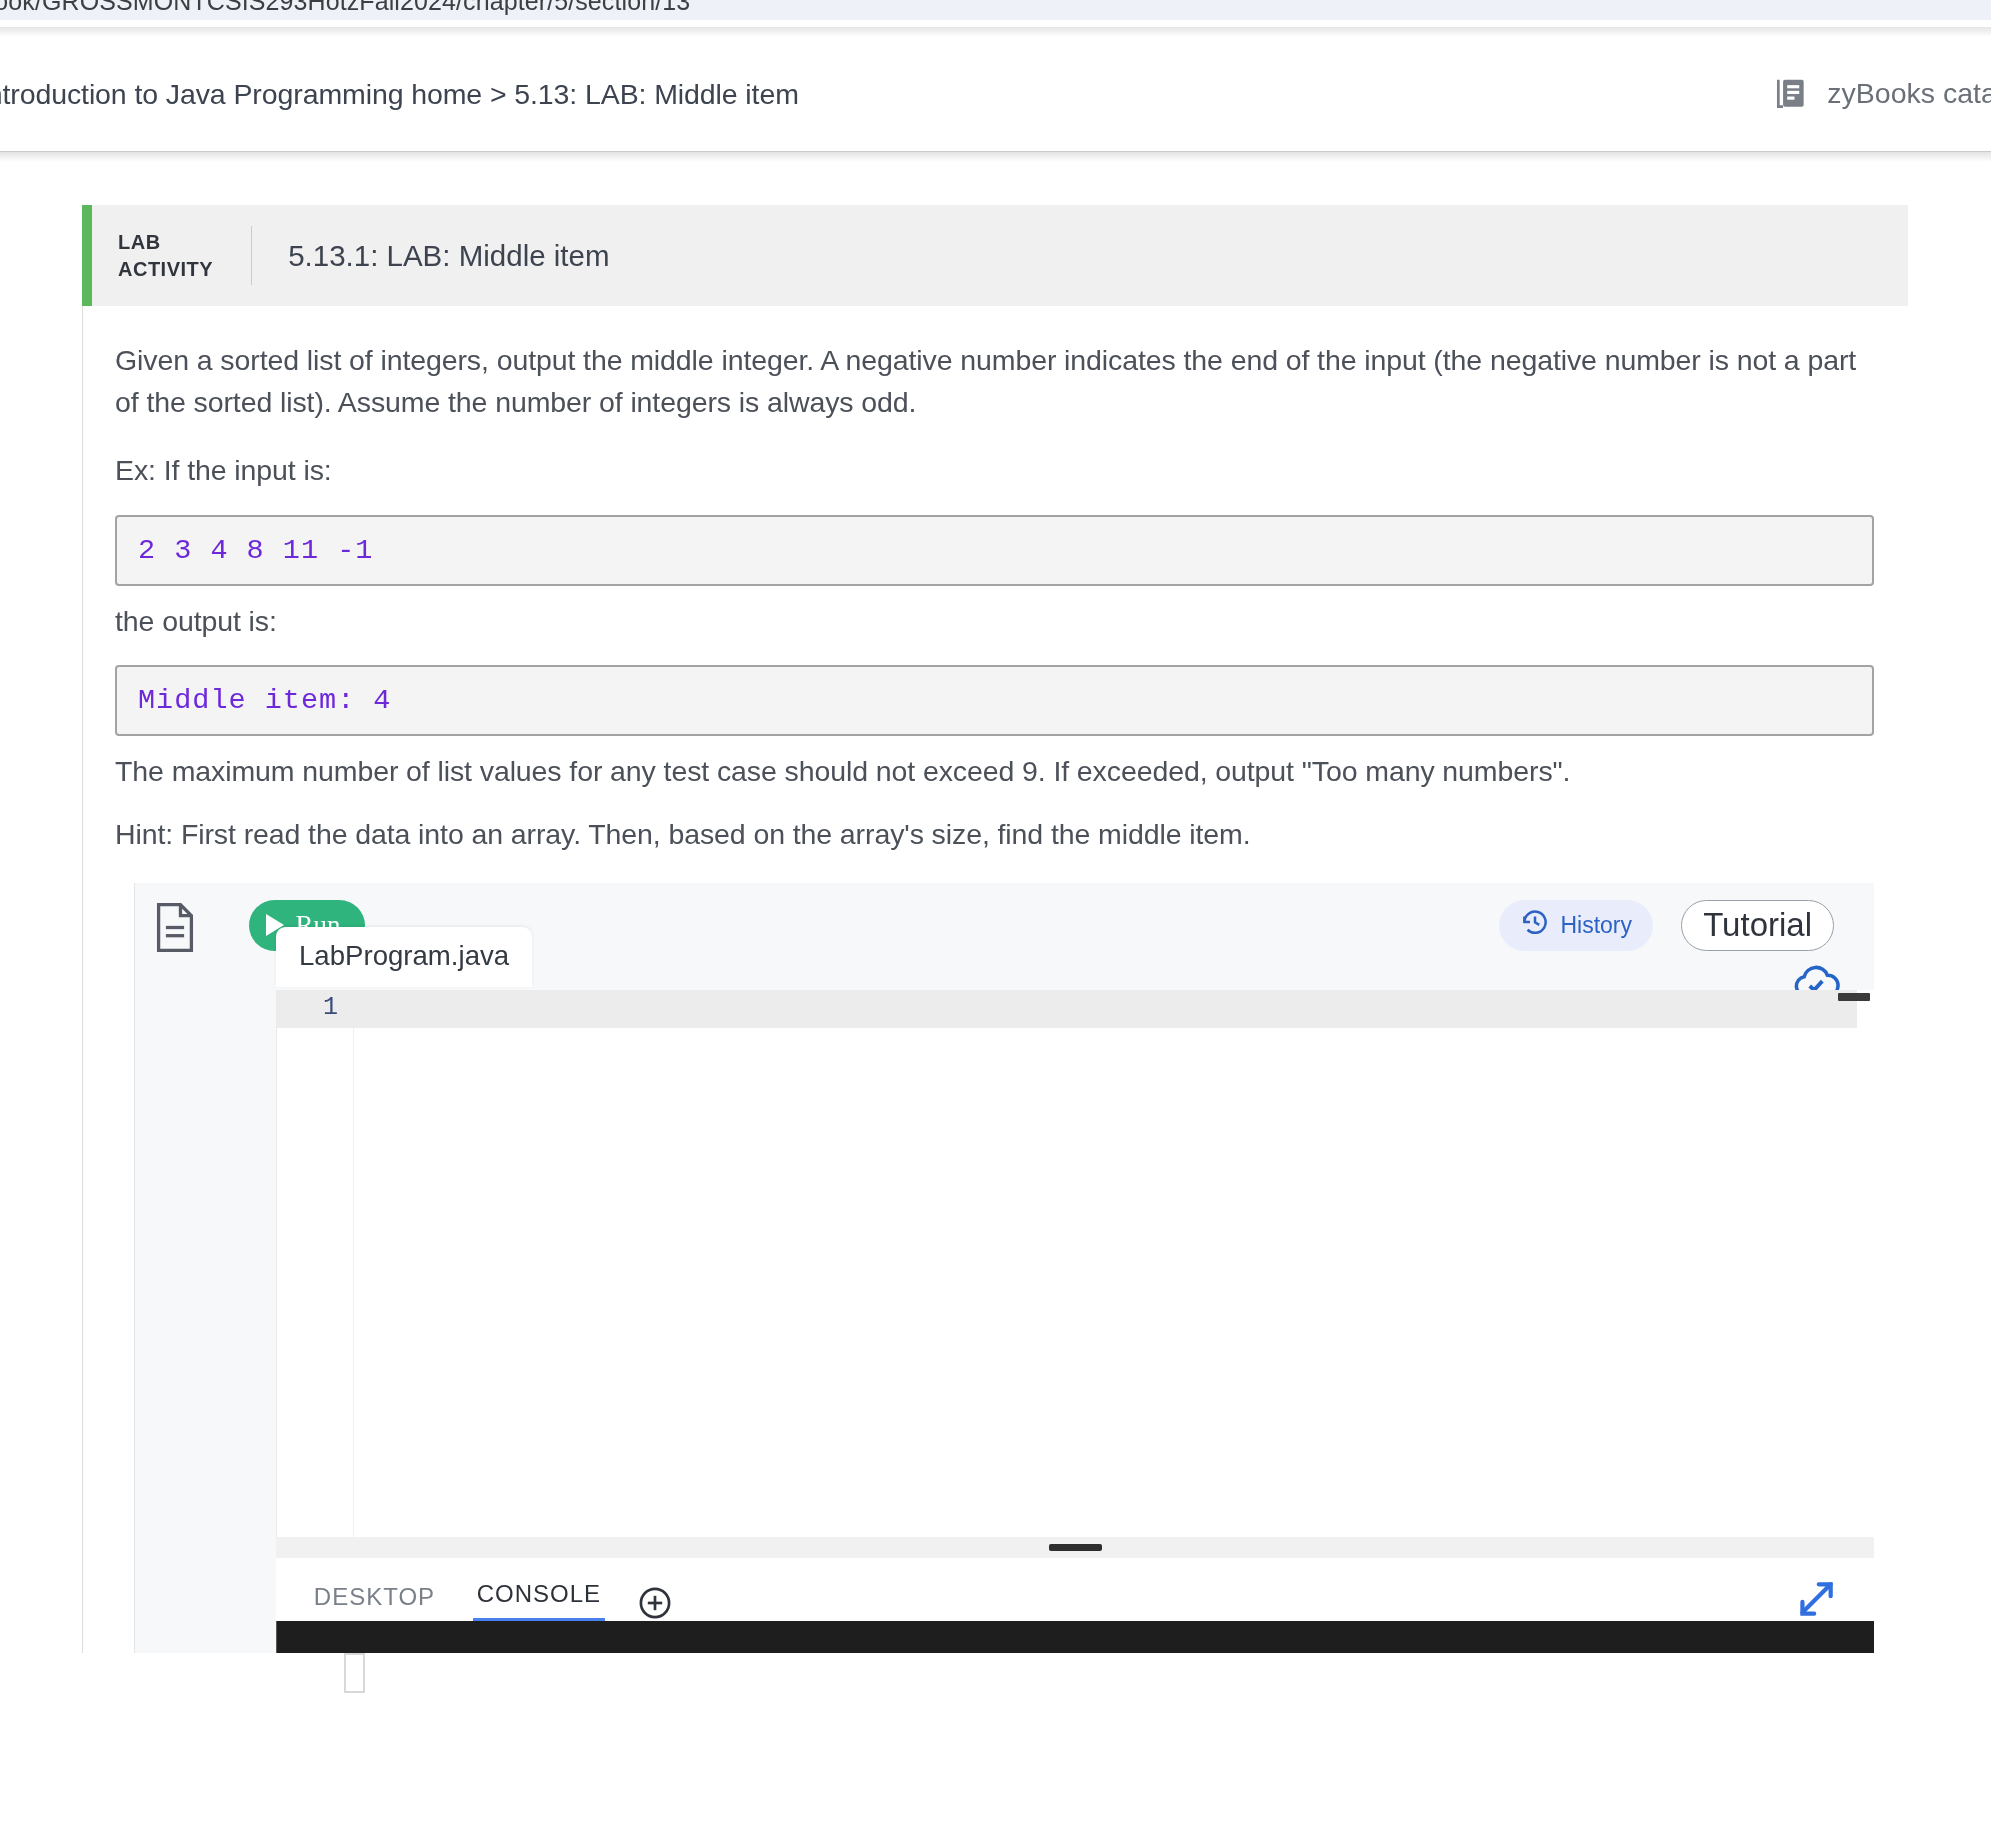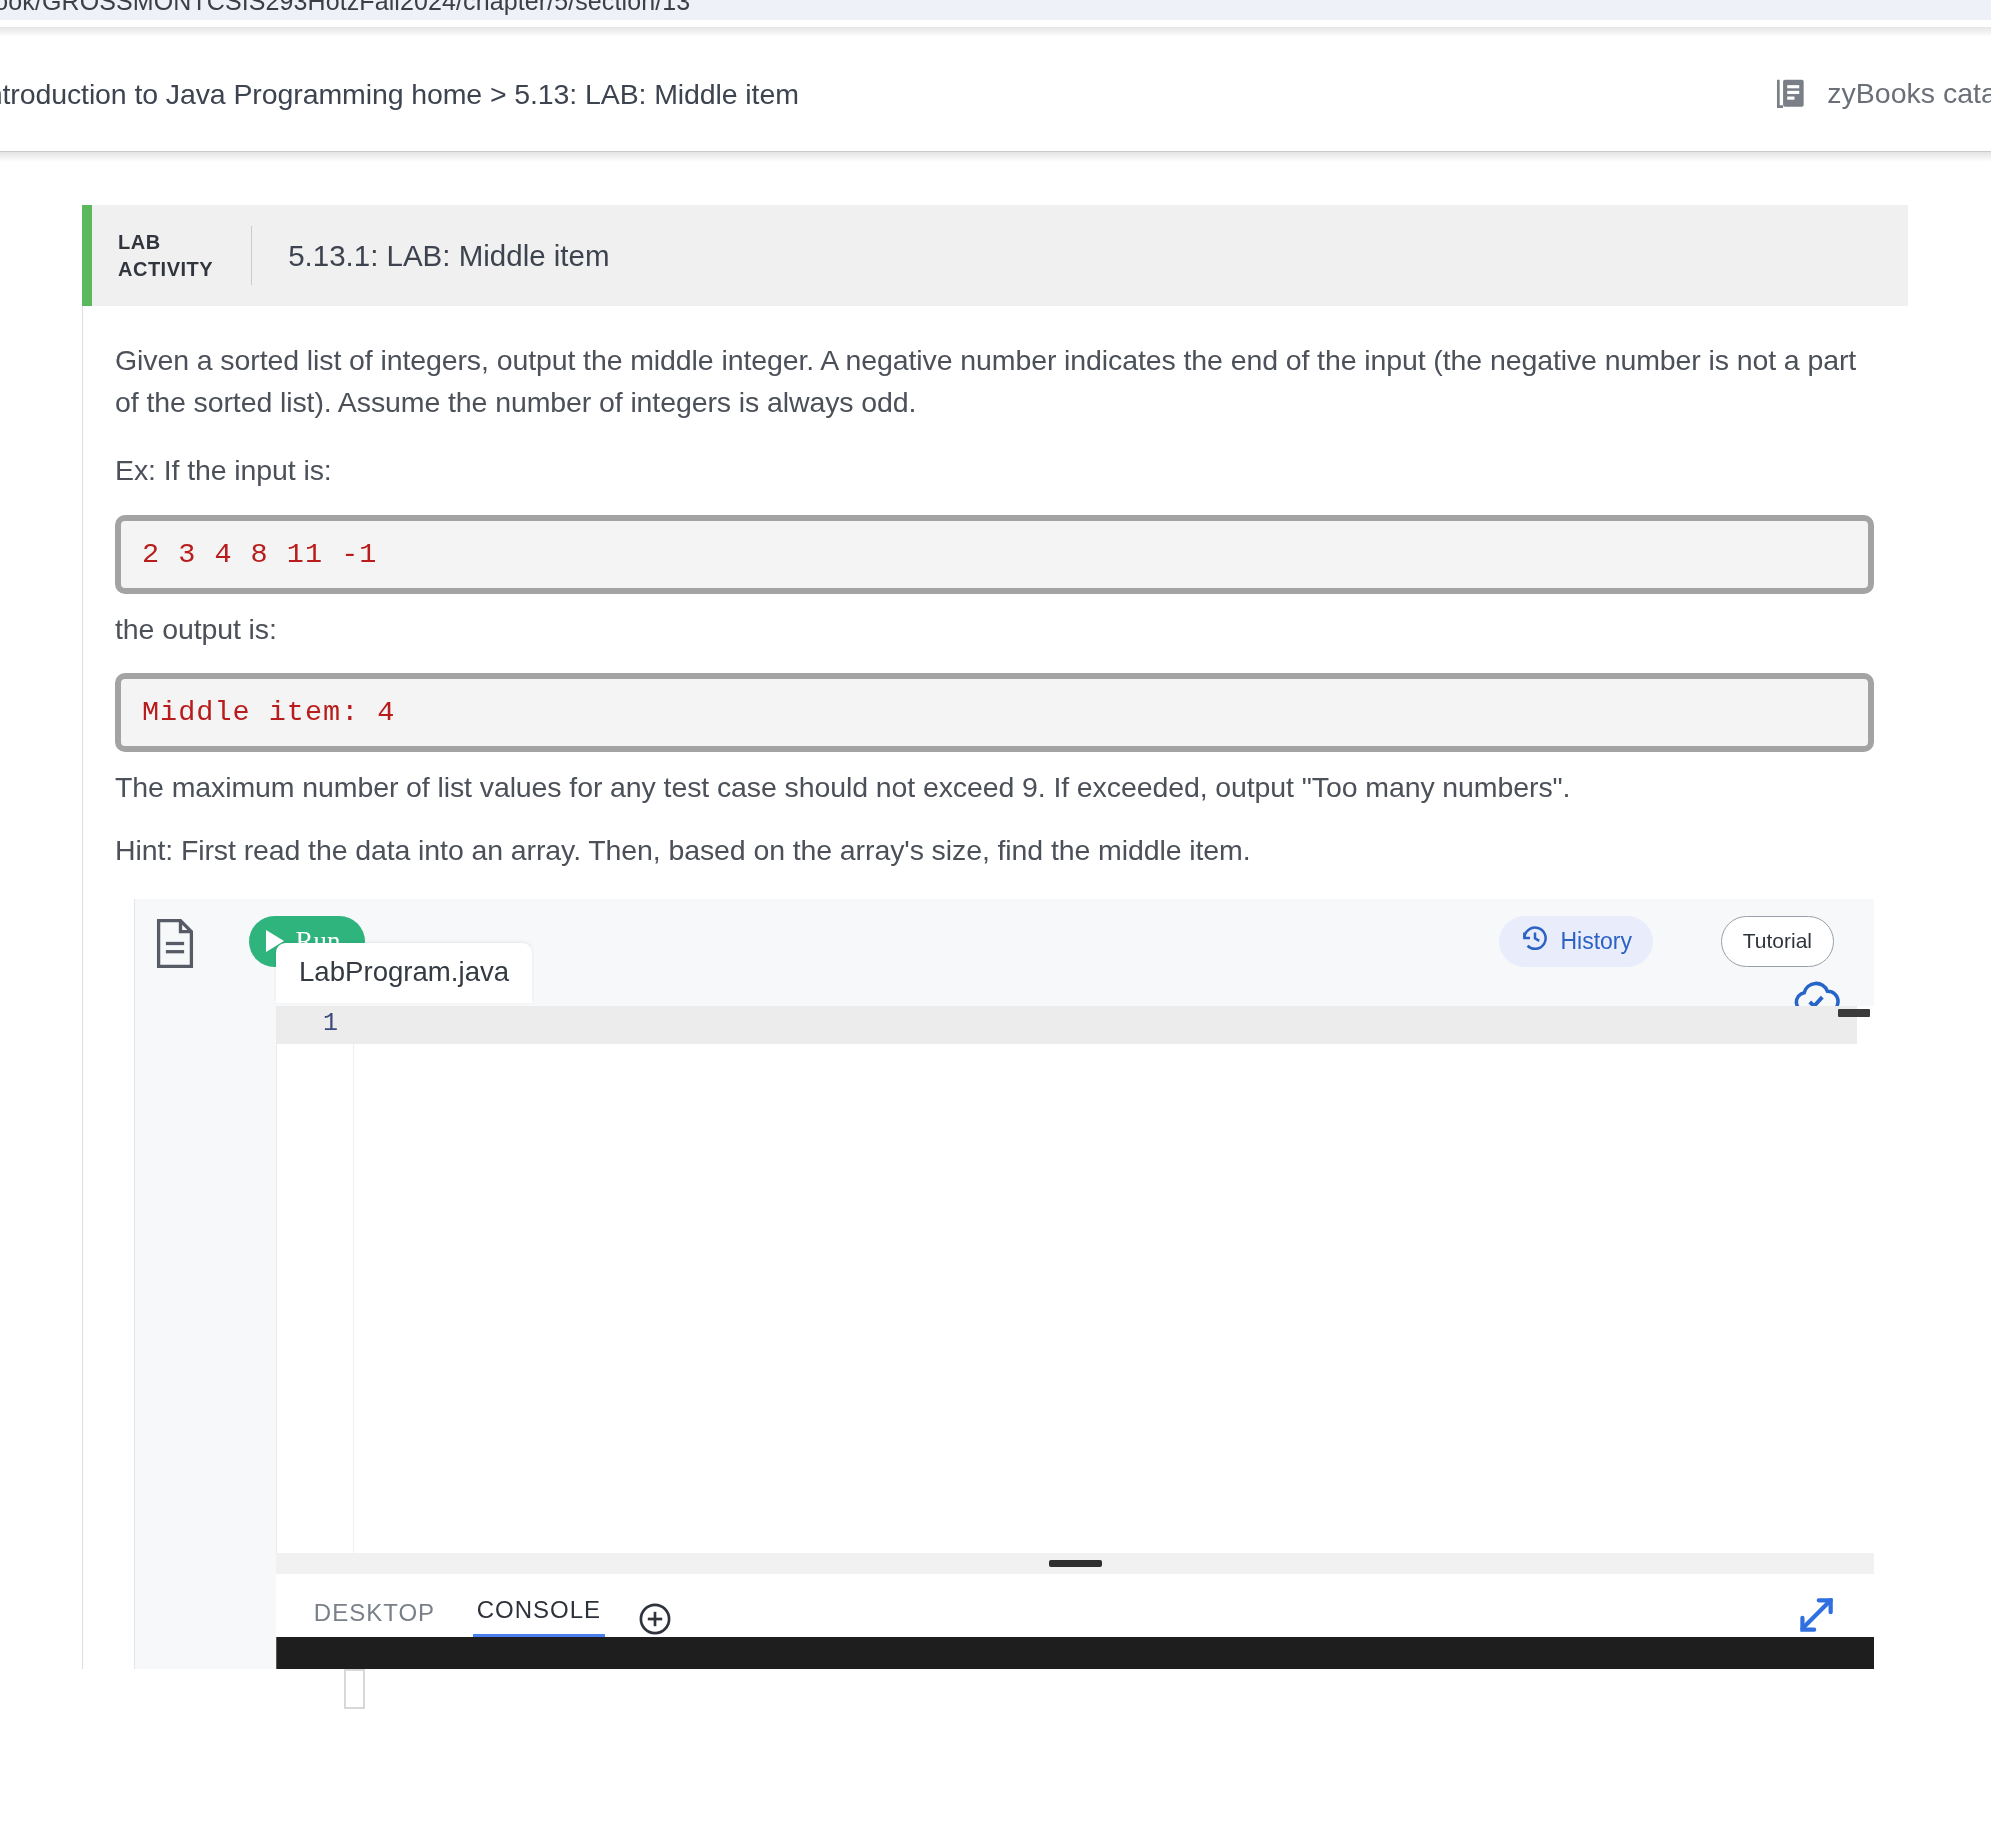--- a/index.html
+++ b/index.html
@@ -153,27 +153,27 @@
   .ptext {
     font-size: 28.5px;
     line-height: 1.46;
     color: #4b5059;
     margin-bottom: 27px;
     letter-spacing: -0.1px;
   }
   .ptext.tight { margin-bottom: 23px; }
   .codebox {
     background: #f4f4f4;
-    border: 6px solid #a3a3a3;
-    border-radius: 10px;
+    border: 2px solid #a3a3a3;
+    border-radius: 4px;
     padding: 17px 21px;
     margin-bottom: 15px;
     font-family: "Liberation Mono", monospace;
     font-size: 28.5px;
-    color: #b91c1c;
+    color: #6d28d9;
     letter-spacing: 1px;
   }
   .aftercode { margin-bottom: 21px; }
 
   
   .ide {
     position: relative;
     margin-top: 15px;
     margin-left: 19px;
     height: 770px;
@@ -229,21 +229,21 @@
   }
   .tutorial-btn {
     position: absolute;
     right: 40px; top: 17px;
     height: 51px;
     padding: 0 21px;
     background: #ffffff;
     border: 1px solid #9aa0a8;
     border-radius: 26px;
     color: #2f343c;
-    font-size: 21px;
+    font-size: 33px;
     font-family: "Liberation Sans", sans-serif;
     display: flex;
     align-items: center;
     cursor: pointer;
   }
   .cloud-icon-btn {
     position: absolute;
     right: 34px; top: 78px;
     width: 48px; height: 40px;
   }

